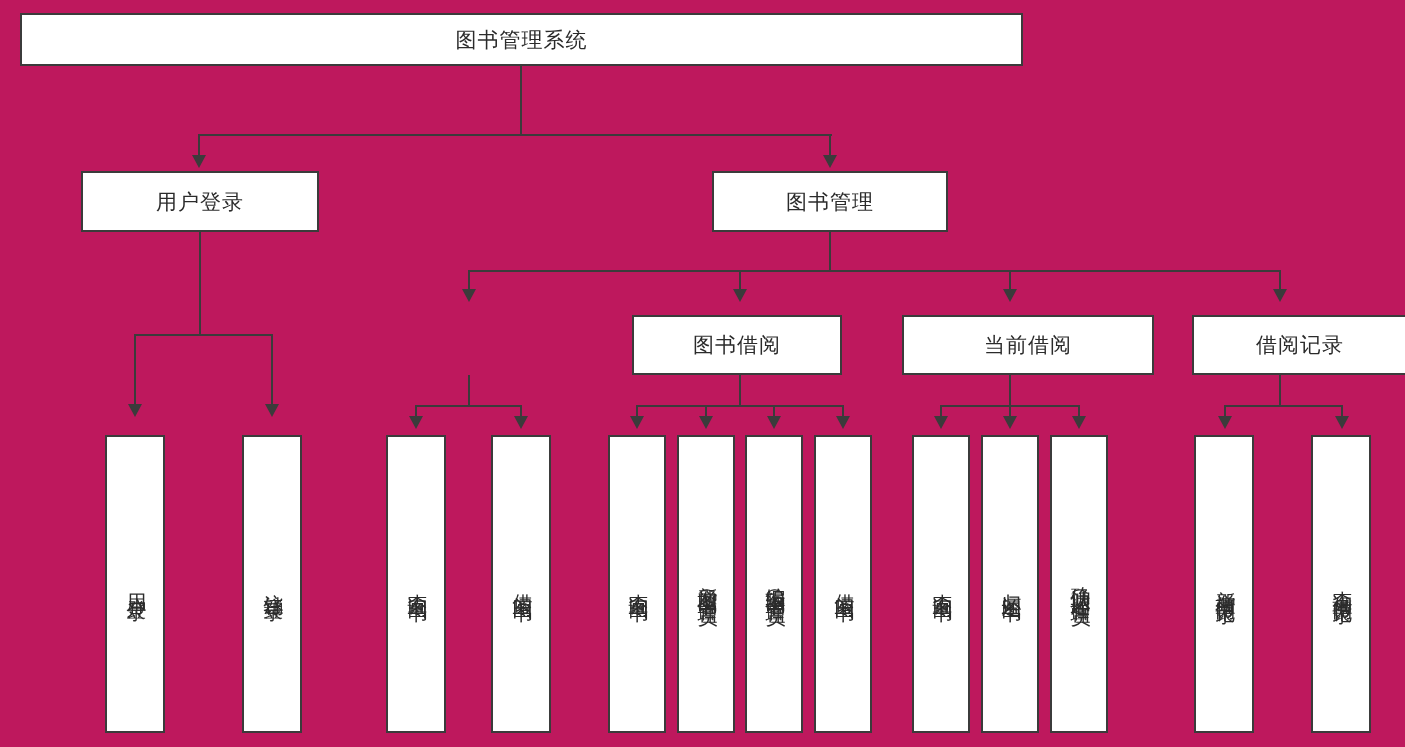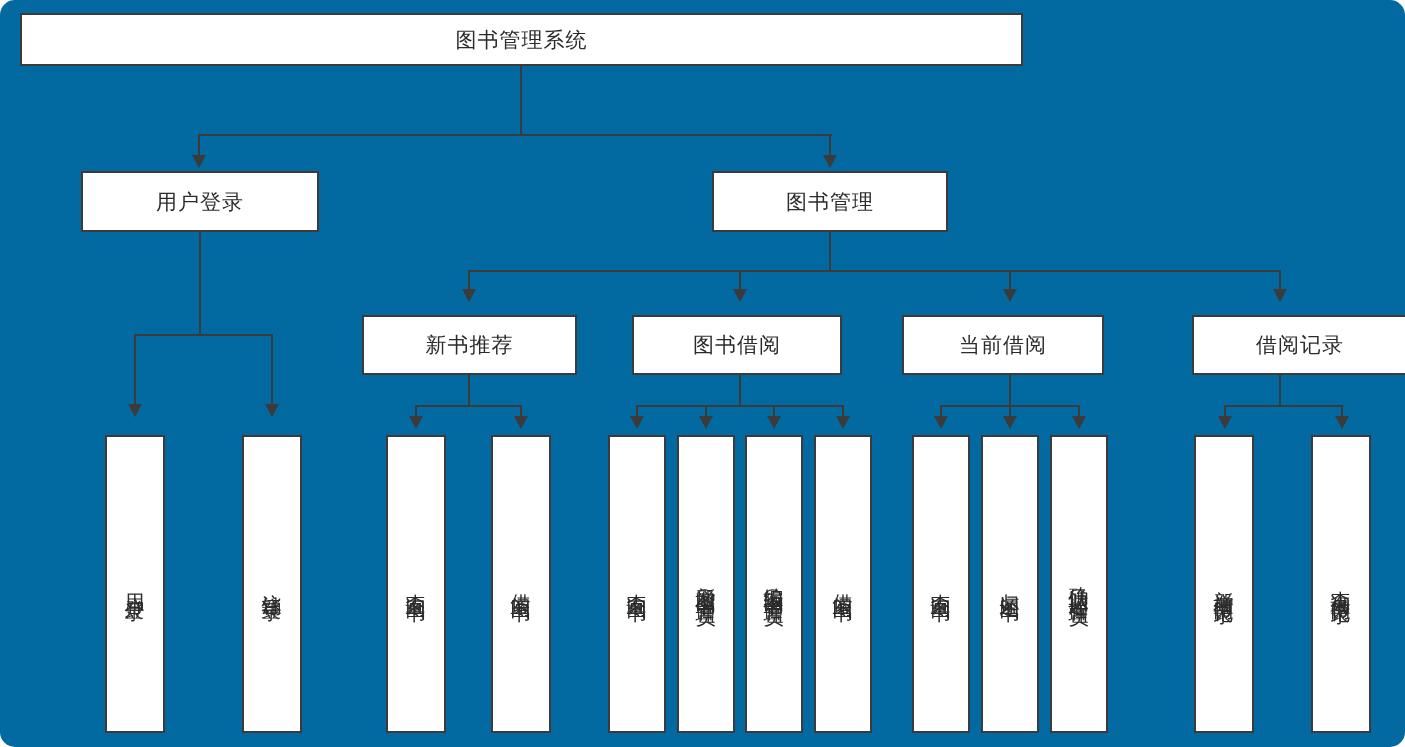--- a/index.html
+++ b/index.html
@@ -4,24 +4,23 @@
 <style>
   html, body {
     margin: 0;
     padding: 0;
     background: #ffffff;
   }
   #canvas {
     position: relative;
     width: 1405px;
     height: 747px;
-    background: #0369a1;
-    font-family: Liberation Sans, sans-serif;
+    background: #be185d;
+    font-family: Liberation Mono, monospace;
     overflow: hidden;
-    border-radius: 15px;
   }
   .node {
     position: absolute;
     box-sizing: border-box;
     border: 2px solid #3b3b3b;
     background: #ffffff;
     display: flex;
     align-items: center;
     justify-content: center;
     color: #2b2b2b;
@@ -110,27 +109,24 @@
   <div class="ln hln" style="left:468px; top:270px; width:812px; height:2px;"></div>
   <div class="ln vln" style="left:468px; top:270px; width:2px; height:20px;"></div>
   <div class="arrow" style="left:462px; top:289px;"></div>
   <div class="ln vln" style="left:739px; top:270px; width:2px; height:20px;"></div>
   <div class="arrow" style="left:733px; top:289px;"></div>
   <div class="ln vln" style="left:1009px; top:270px; width:2px; height:20px;"></div>
   <div class="arrow" style="left:1003px; top:289px;"></div>
   <div class="ln vln" style="left:1279px; top:270px; width:2px; height:20px;"></div>
   <div class="arrow" style="left:1273px; top:289px;"></div>
 
-  <div class="node horiz" style="left:362px; top:315px; width:215px; height:60px;">
-    <span>新书推荐</span>
-  </div>
   <div class="node horiz" style="left:632px; top:315px; width:210px; height:60px;">
     <span>图书借阅</span>
   </div>
-  <div class="node horiz" style="left:902px; top:315px; width:202px; height:60px;">
+  <div class="node horiz" style="left:902px; top:315px; width:252px; height:60px;">
     <span>当前借阅</span>
   </div>
   <div class="node horiz" style="left:1172px; top:315px; width:216px; height:60px;margin-left:20px;">
     <span>借阅记录</span>
   </div>
 
   <div class="ln vln" style="left:468px; top:375px; width:2px; height:31px;"></div>
   <div class="ln hln" style="left:415px; top:405px; width:107px; height:2px;"></div>
   <div class="ln vln" style="left:415px; top:405px; width:2px; height:12px;"></div>
   <div class="arrow" style="left:409px; top:416px;"></div>

